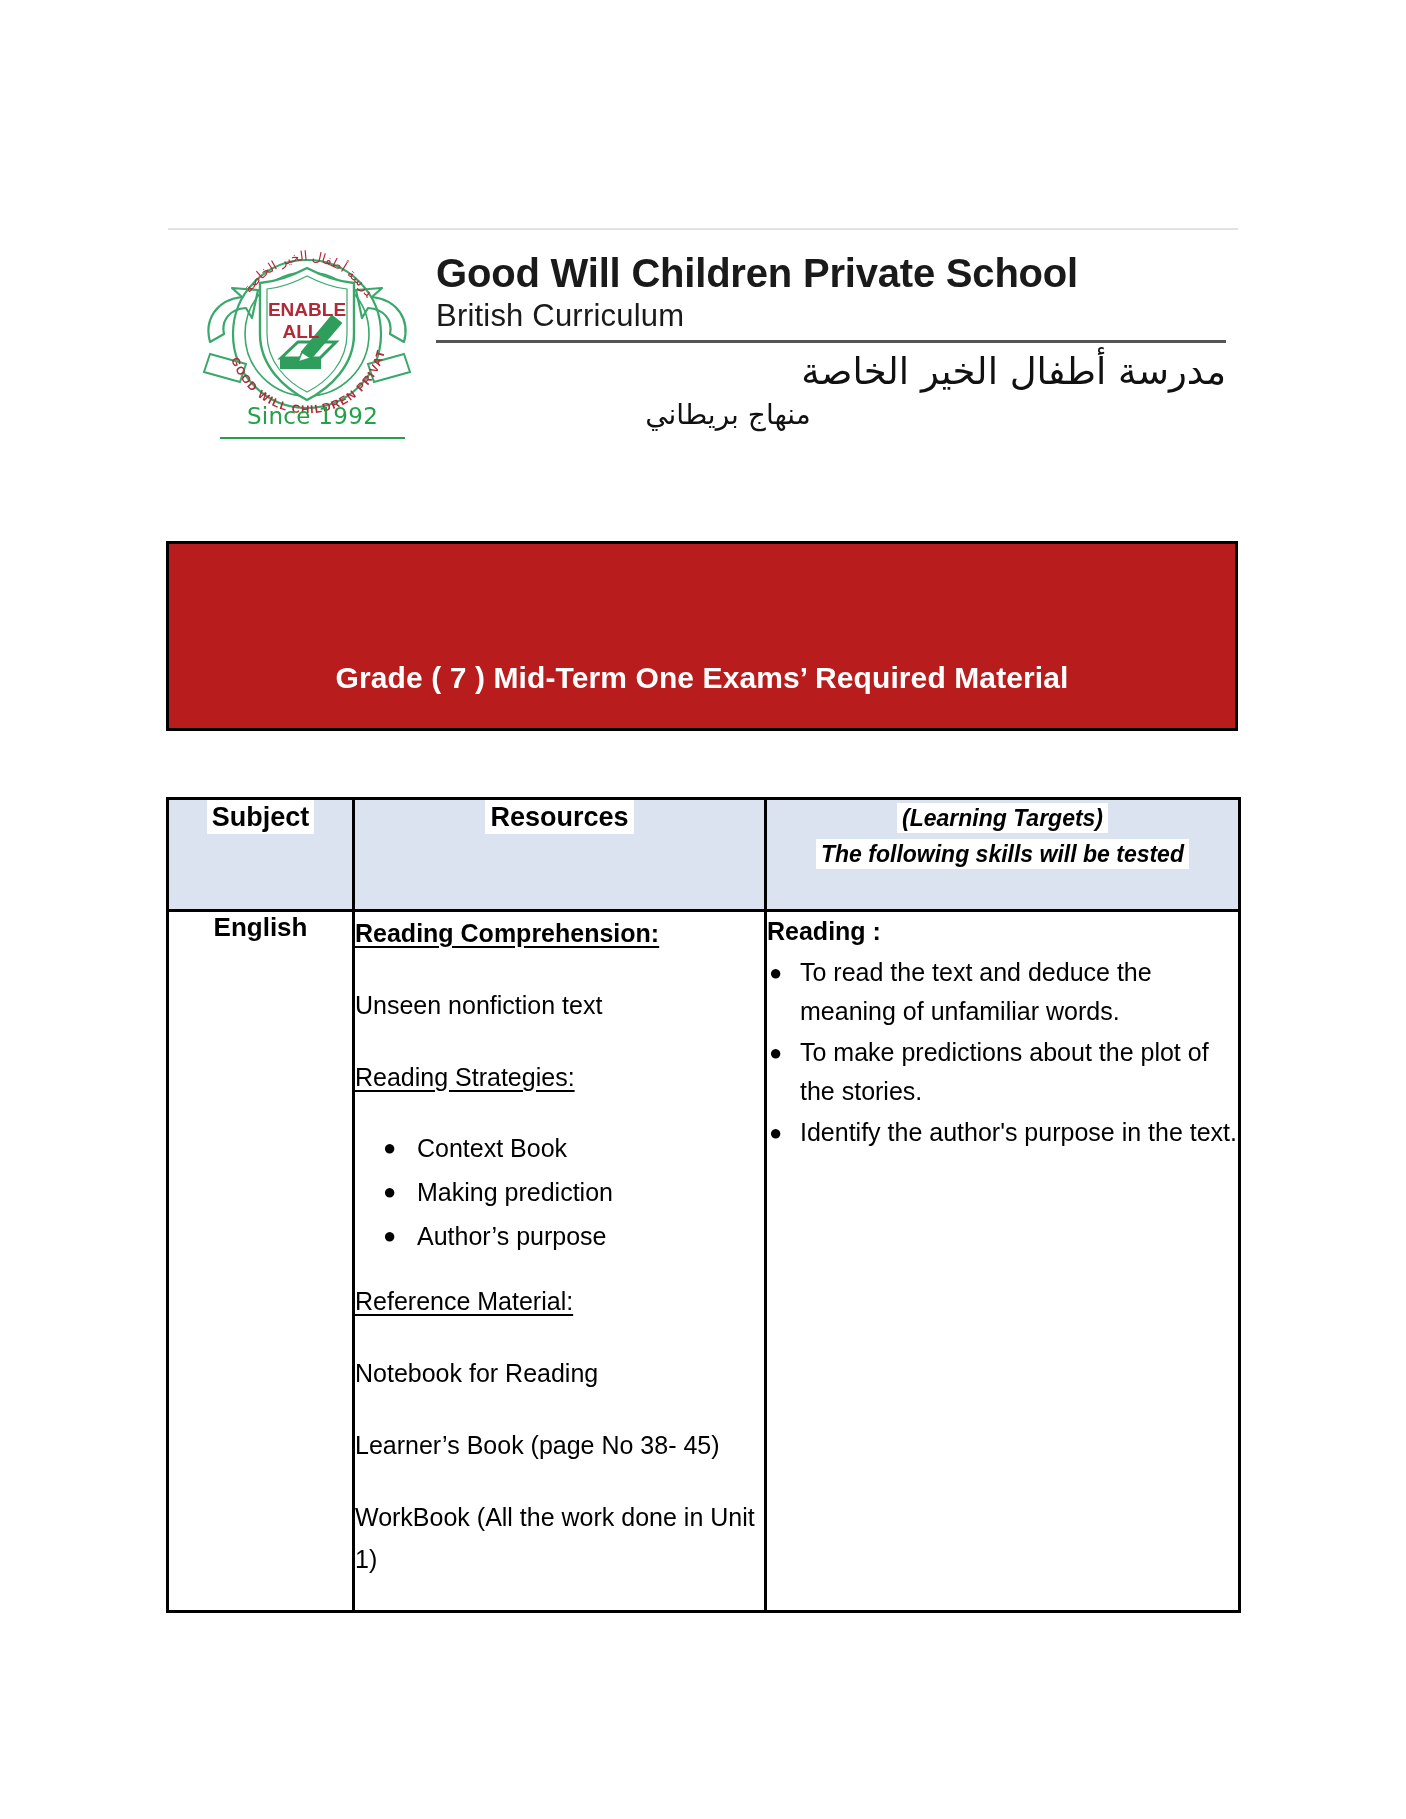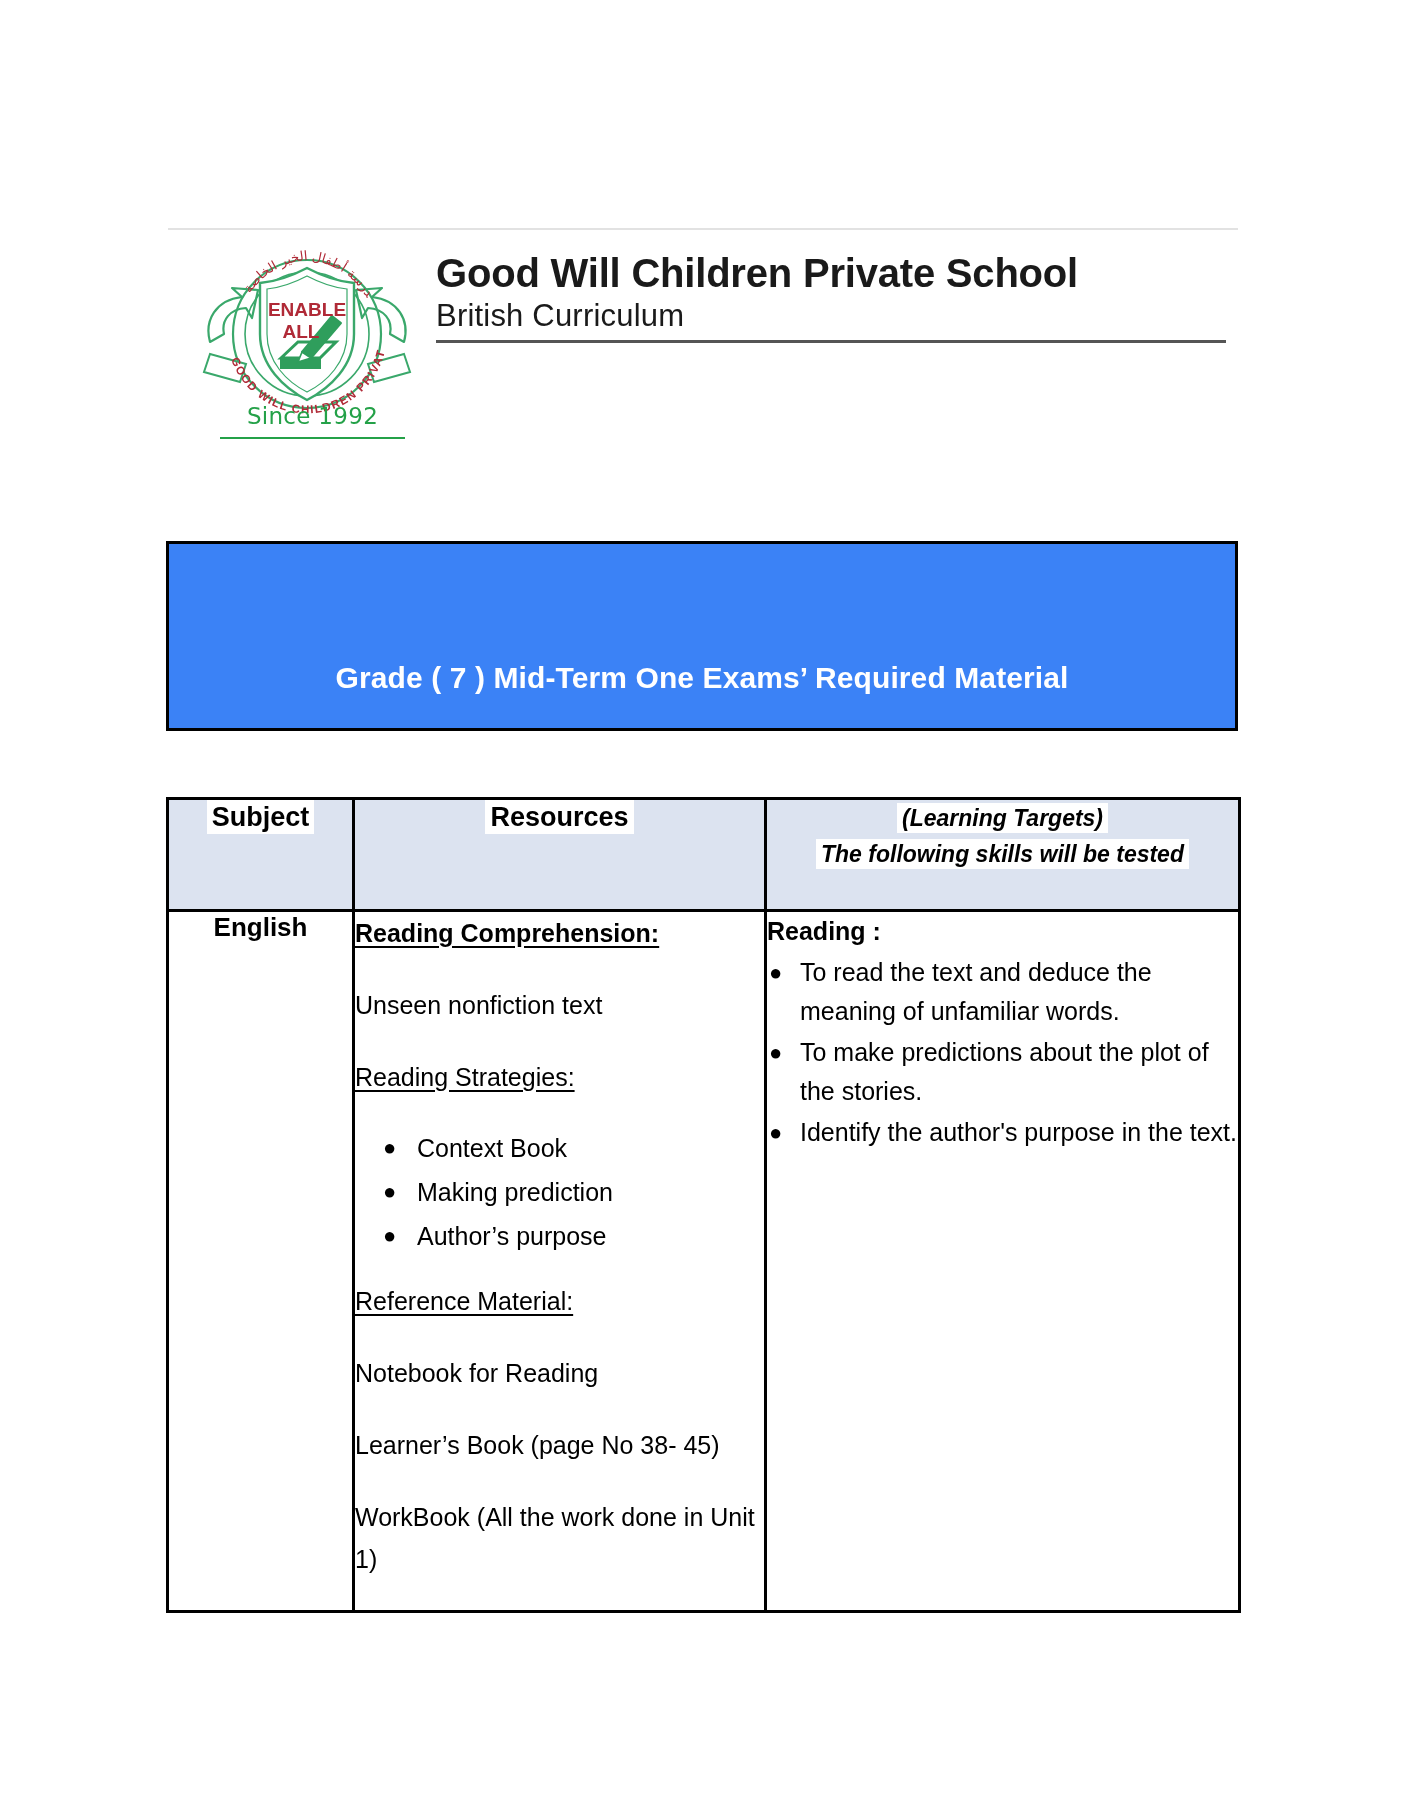--- a/index.html
+++ b/index.html
@@ -109,21 +109,21 @@
     padding-right: 206px;
   }
 
   
   .banner {
     position: absolute;
     left: 166px;
     top: 541px;
     width: 1072px;
     height: 190px;
-    background: #3b82f6;
+    background: #b91c1c;
     border: 3px solid #000000;
     box-sizing: border-box;
   }
   .banner-title {
     position: absolute;
     left: 0;
     right: 0;
     top: 117px;
     text-align: center;
     color: #ffffff;
@@ -282,20 +282,22 @@
           <textPath href="#topArcR" startOffset="6%">مدرسة أطفال</textPath>
         </text>
       </svg>
       <div class="since-line">Since 1992</div>
     </div>
 
     <div class="lh-text">
       <div class="school-name">Good Will Children Private School</div>
       <div class="curriculum-en">British Curriculum</div>
       <div class="lh-divider"></div>
+      <div class="school-name-ar">مدرسة أطفال الخير الخاصة</div>
+      <div class="curriculum-ar">منهاج بريطاني</div>
     </div>
   </div>
 
   <div class="banner">
     <div class="banner-title">Grade ( 7 ) Mid-Term One Exams’ Required Material</div>
   </div>
 
   <table class="sheet">
     <colgroup>
       <col class="c-subject">

